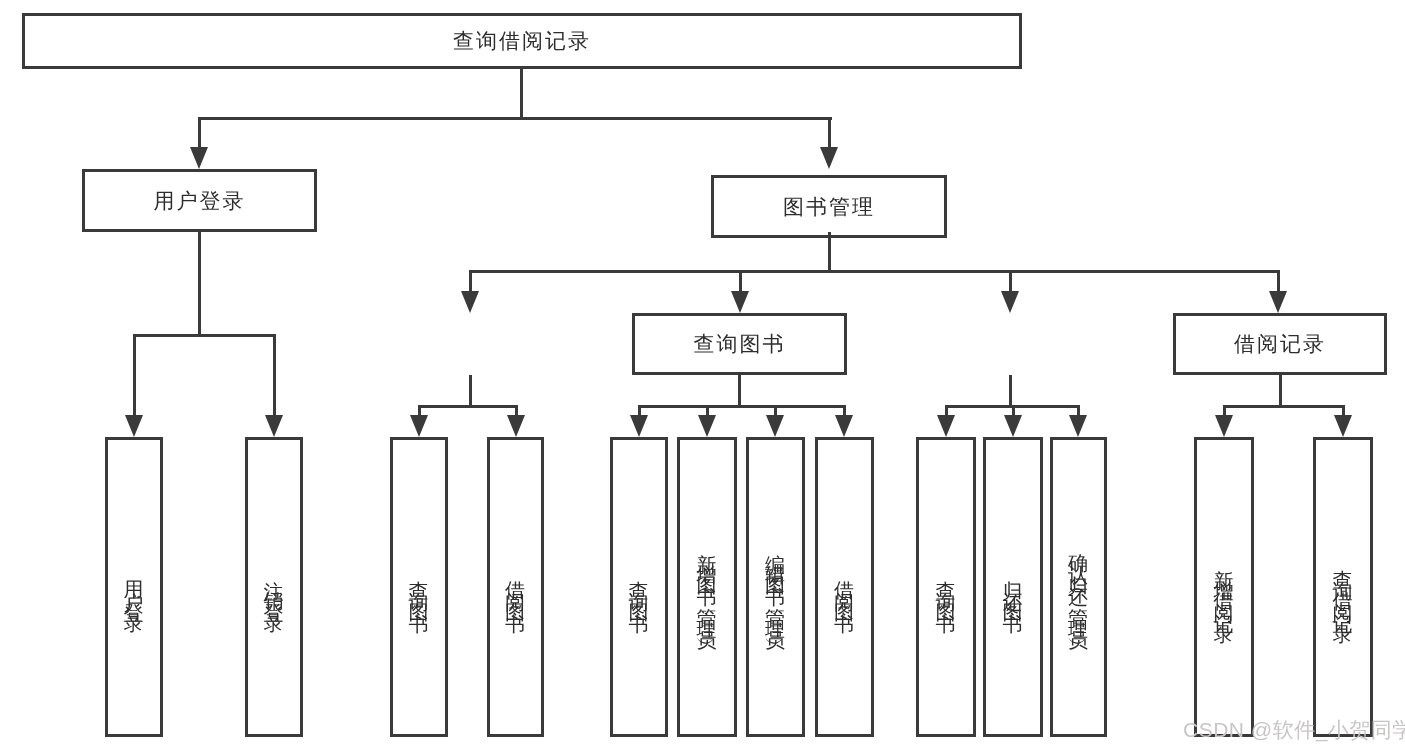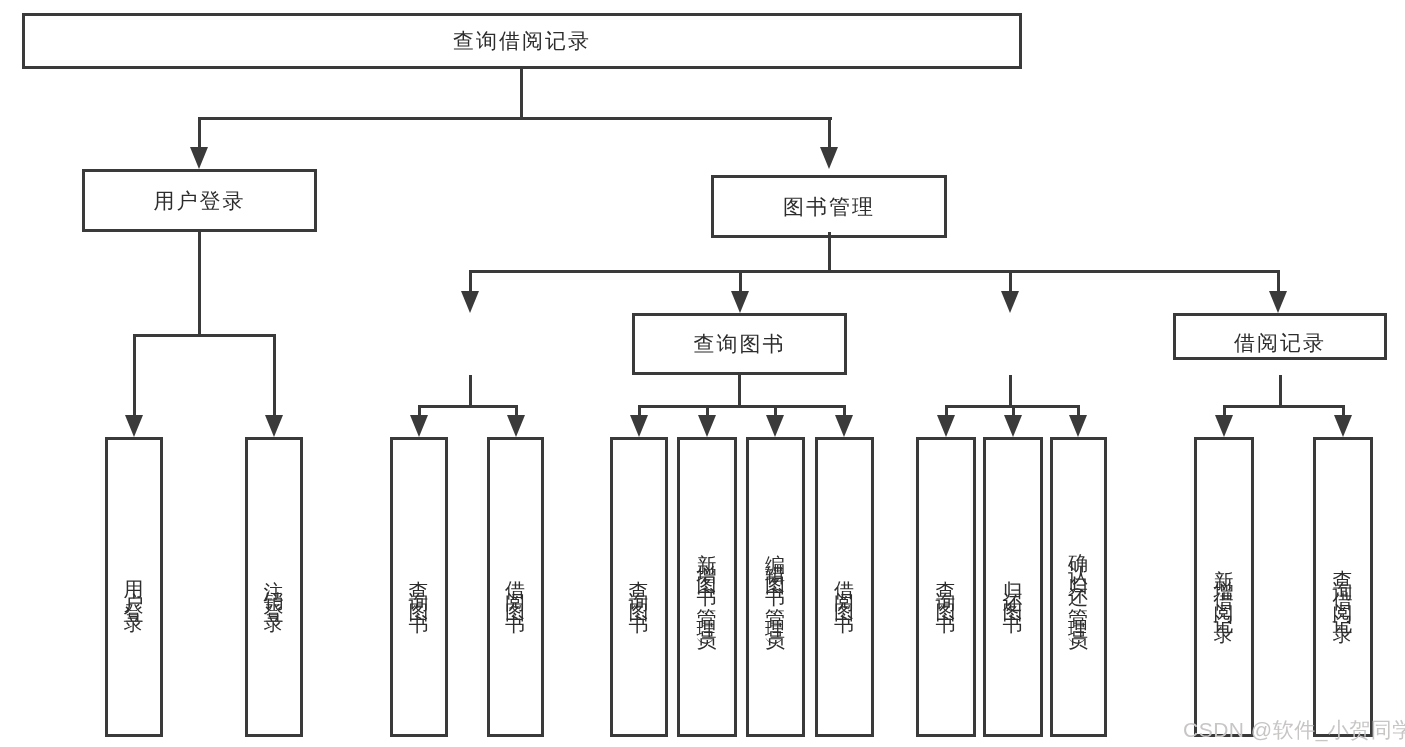--- a/index.html
+++ b/index.html
@@ -65,21 +65,21 @@
   <div class="vline" style="left:739px;top:270px;height:26px;"></div>
   <div class="arrow" style="left:731px;top:291px;"></div>
   <div class="vline" style="left:1009px;top:270px;height:26px;"></div>
   <div class="arrow" style="left:1001px;top:291px;"></div>
   <div class="vline" style="left:1277px;top:270px;height:26px;"></div>
   <div class="arrow" style="left:1269px;top:291px;"></div>
 
   <div class="box hbox" style="left:632px;top:313px;width:215px;height:62px;">
     <span>查询图书</span>
   </div>
-  <div class="box hbox" style="left:1173px;top:313px;width:214px;height:47px;align-items:flex-end;">
+  <div class="box hbox" style="left:1173px;top:313px;width:214px;height:62px;">
     <span>借阅记录</span>
   </div>
 
   <div class="vline" style="left:469px;top:375px;height:33px;"></div>
   <div class="hline" style="left:418px;top:405px;width:100px;"></div>
   <div class="vline" style="left:418px;top:405px;height:16px;"></div>
   <div class="arrow" style="left:410px;top:415px;"></div>
   <div class="vline" style="left:515px;top:405px;height:16px;"></div>
   <div class="arrow" style="left:507px;top:415px;"></div>
 

